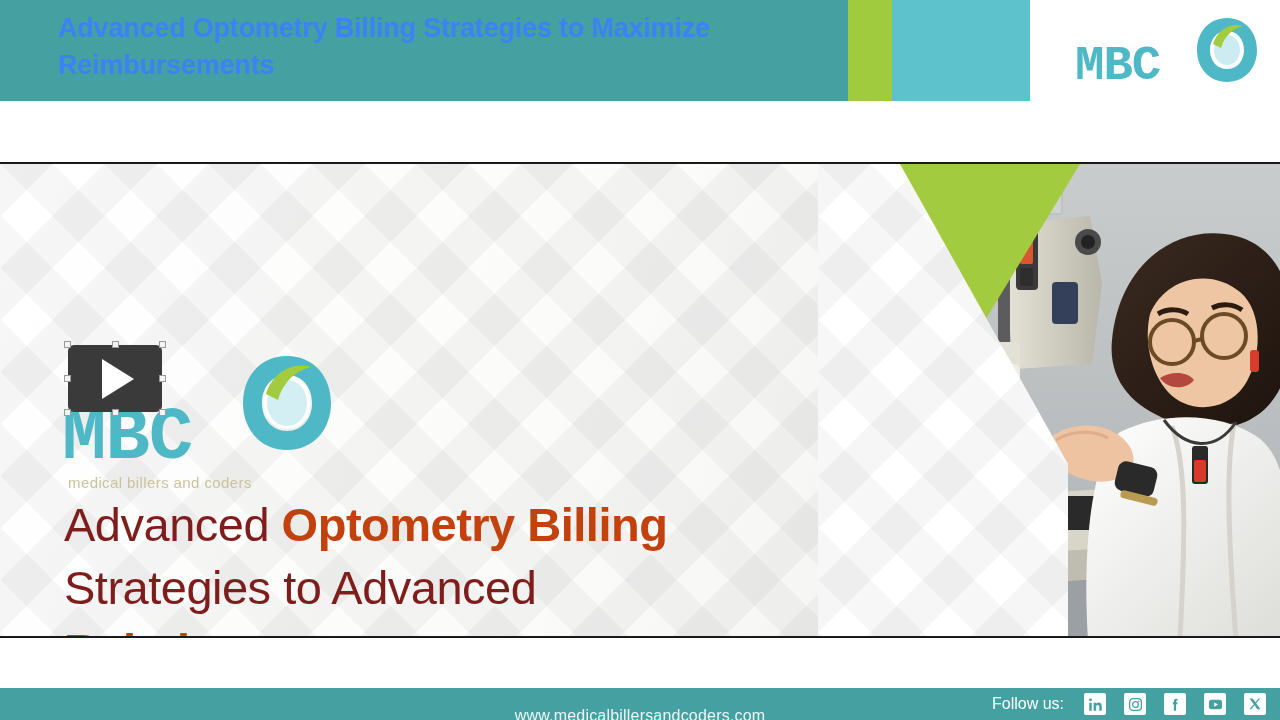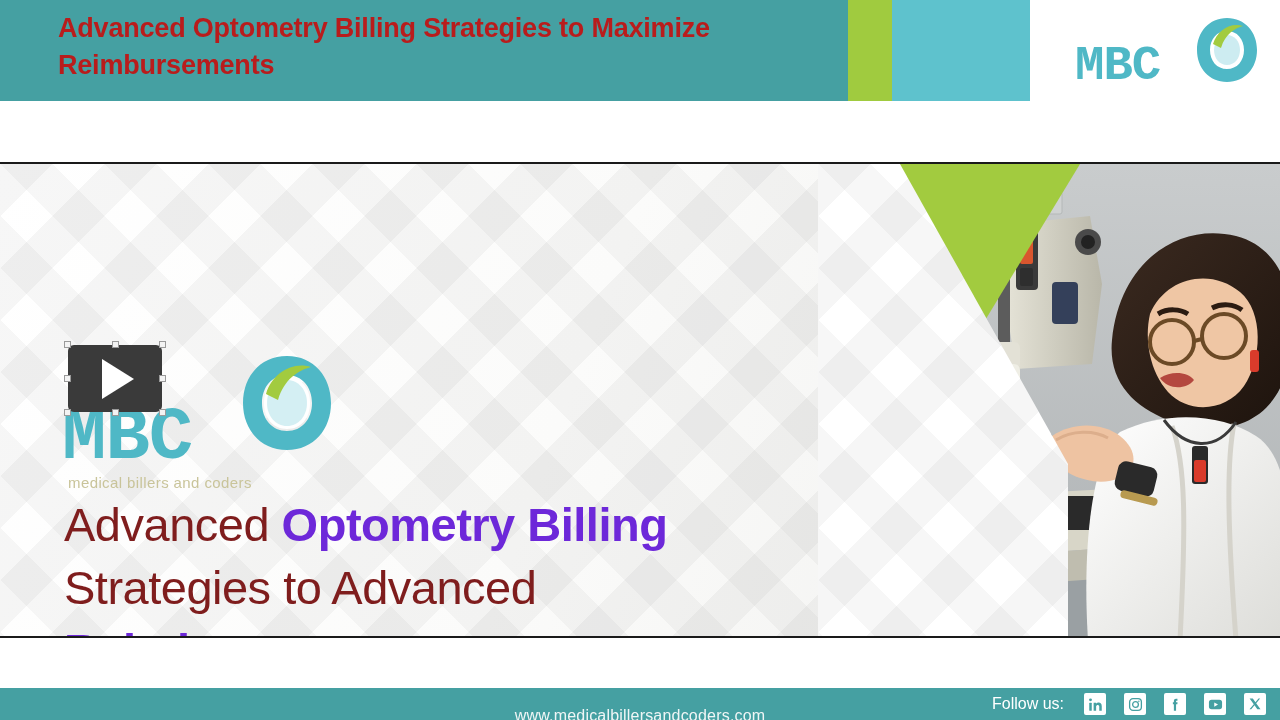--- a/index.html
+++ b/index.html
@@ -11,21 +11,21 @@
   #page { position:relative; width:1280px; height:720px; background:#fff; }
 
   
   #header { position:absolute; left:0; top:0; width:1280px; height:101px; background:#ffffff; }
   .hdr-block { position:absolute; top:0; height:101px; }
   #hdr-title-block { left:0; width:848px; background:#45a0a2; }
   #hdr-green-stripe { left:848px; width:44px; background:#a0cb3f; }
   #hdr-teal-block { left:892px; width:138px; background:#5ec2cd; }
   #header-title {
     position:absolute; left:58px; top:10px; width:780px;
-    color:#b91c1c; font-size:27px; font-weight:bold; line-height:1.38;
+    color:#3b82f6; font-size:27px; font-weight:bold; line-height:1.38;
     letter-spacing:-0.2px;
   }
 
   
   .mbc-logo { position:absolute; }
   .mbc-word {
     position:absolute; font-weight:bold; color:#4fb8c6; letter-spacing:-1px;
     font-family:Liberation Mono, monospace;
   }
   .mbc-mark { position:absolute; }
@@ -100,21 +100,21 @@
   .h-tl{left:-4px;top:-4px}    .h-tc{left:44px;top:-4px}   .h-tr{left:91px;top:-4px}
   .h-ml{left:-4px;top:30px}                                .h-mr{left:91px;top:30px}
   .h-bl{left:-4px;top:64px}    .h-bc{left:44px;top:64px}   .h-br{left:91px;top:64px}
 
   
   #slide-headline {
     position:absolute; left:64px; top:330px; width:760px;
     color:#3d9196; font-size:47px; line-height:1.34; letter-spacing:-0.5px;
   }
   #slide-headline .lt { font-weight:300; color:#7f1d1d; }
-  #slide-headline .bd { font-weight:bold; color:#6d28d9; }
+  #slide-headline .bd { font-weight:bold; color:#c2410c; }
 
   
   #footer {
     position:absolute; left:0; top:688px; width:1280px; height:32px;
     background:#45a0a2;
   }
   #footer-url {
     position:absolute; left:0; top:12px; width:1280px; height:32px;
     display:flex; align-items:center; justify-content:center;
     color:#f0f6f6; font-size:16px; letter-spacing:0.2px;

